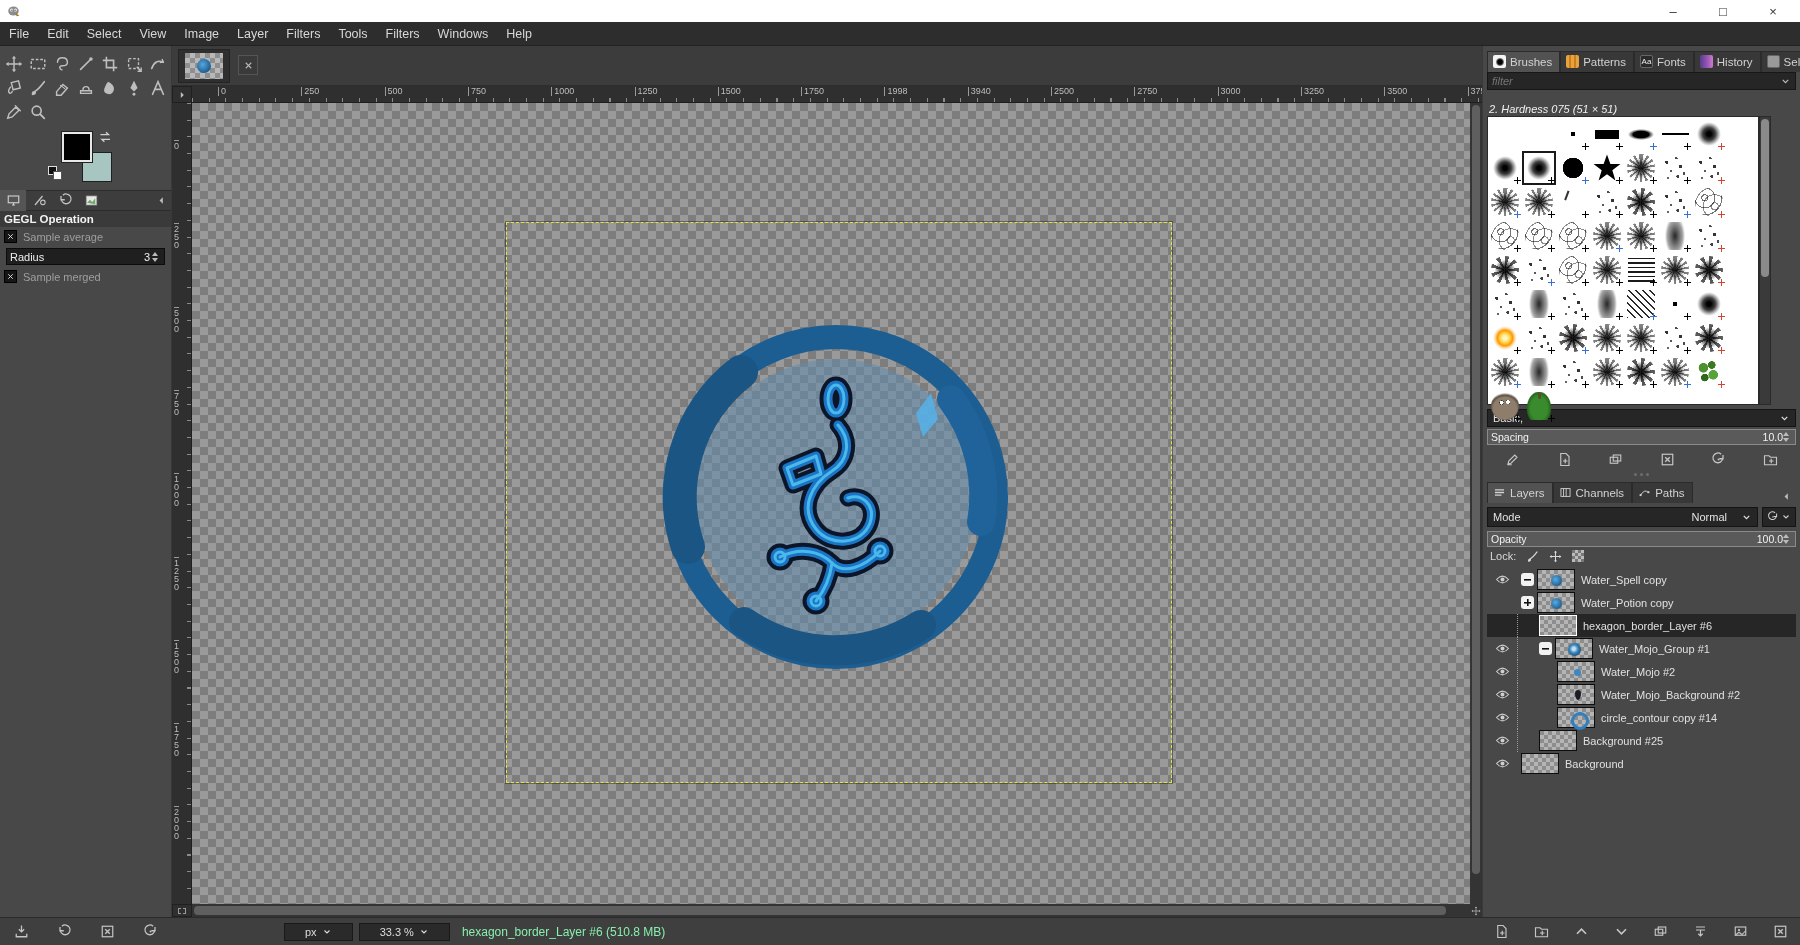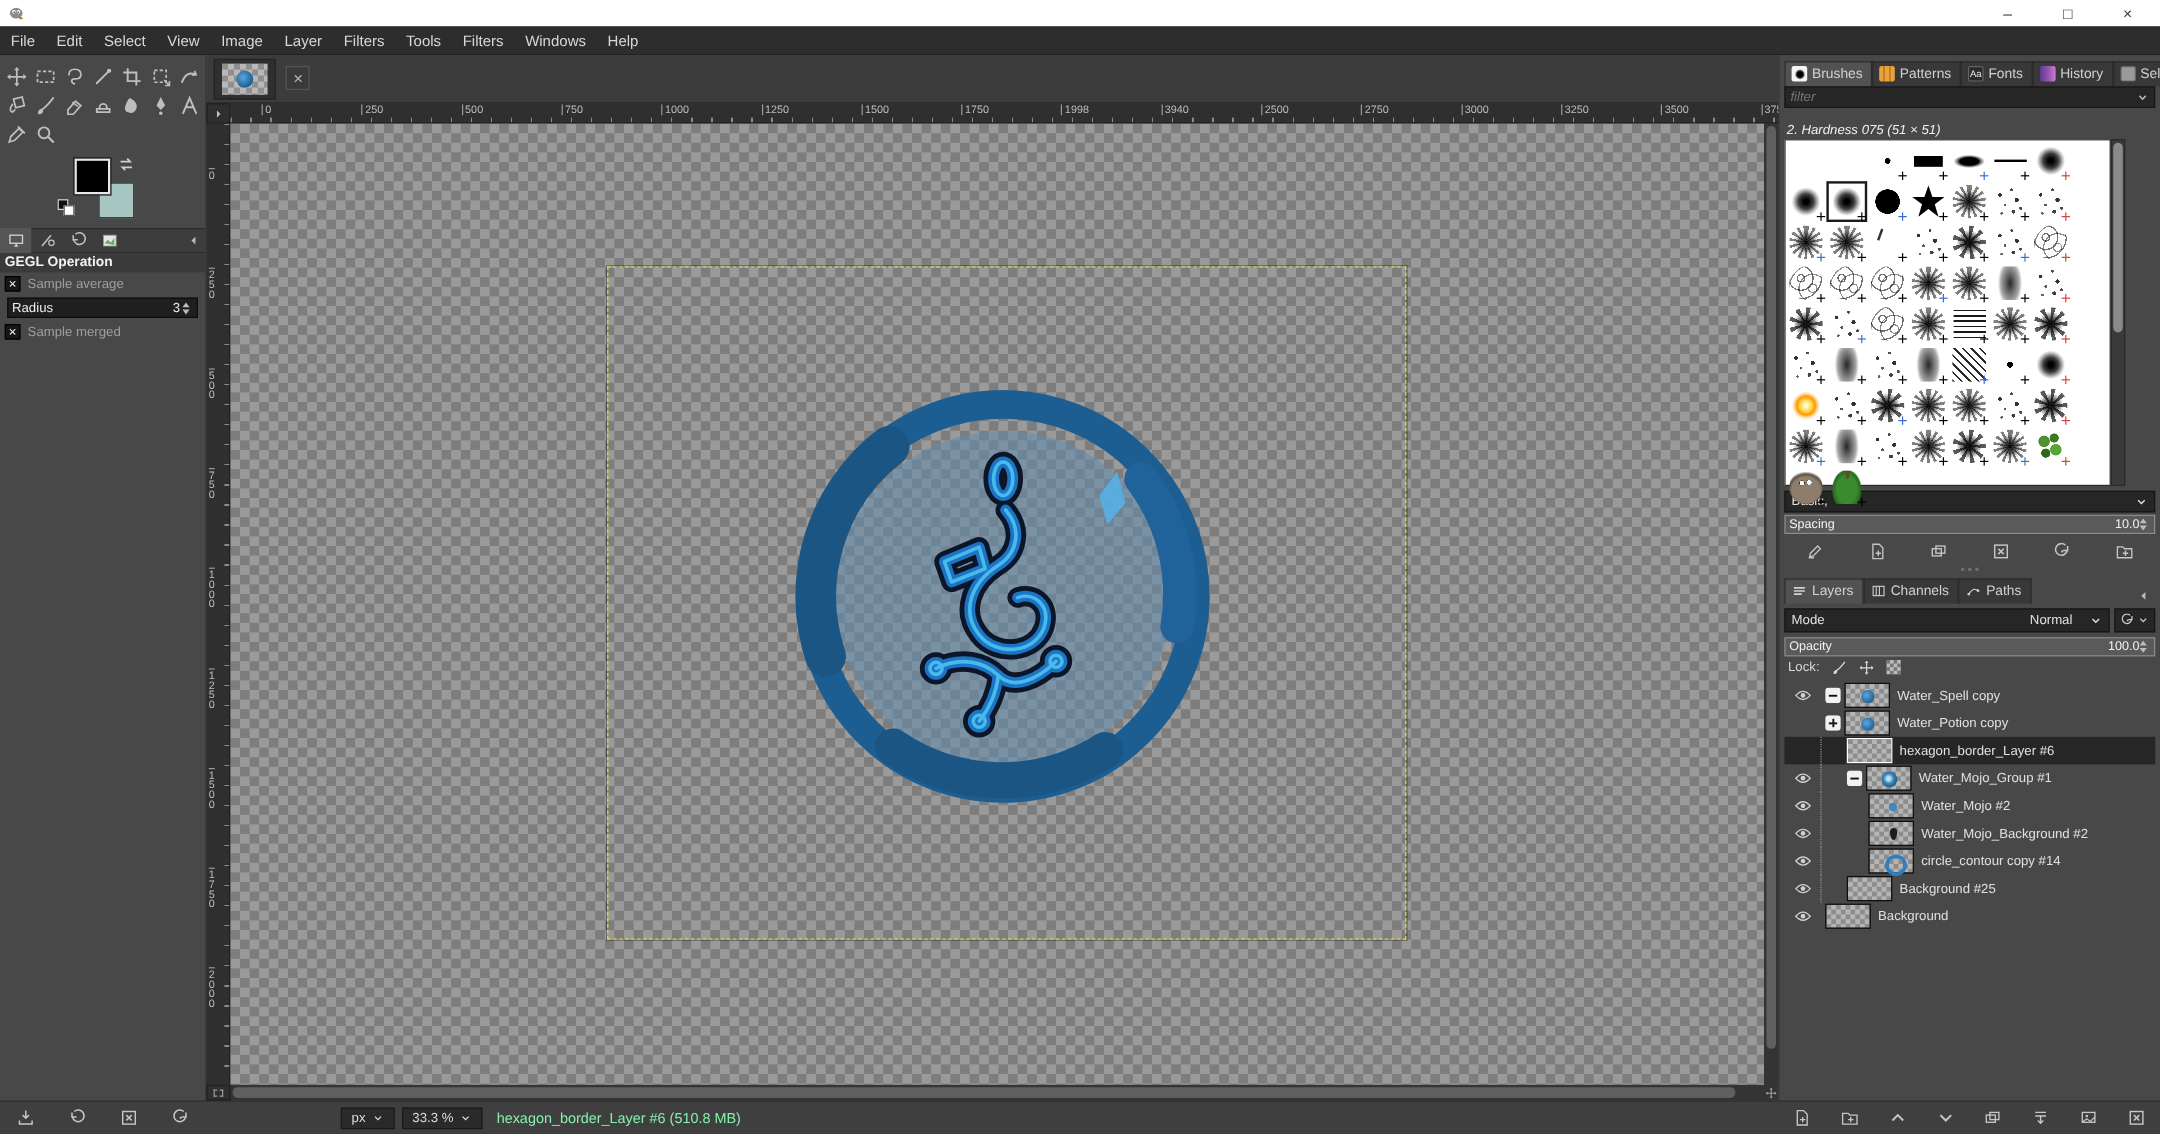--- a/index.html
+++ b/index.html
@@ -216,21 +216,21 @@
   .lthumb.bluering::after { content:""; position:absolute; left:13px; top:4px; width:12px; height:12px;
     border-radius:50%; border:3px solid #2f7fc1; }
   .treepad { border-left:1px dotted #9a9a9a; align-self:stretch; margin-right:4px; }
 
   
   .bottombar { height:28px; background:#3f3f3f; border-top:1px solid #2a2a2a; display:flex;
     align-items:center; font-size:12px; }
   .bbleft { width:172px; display:flex; justify-content:space-around; color:#c6c6c6; }
   .bbcenter { flex:1; display:flex; align-items:center; gap:6px; padding-left:112px; color:#d6d6d6; }
   .unitsel, .zoomsel { display:flex; align-items:center; gap:5px; background:#2a2a2a; border:1px solid #191919;
-    padding:2px 8px; font-size:11px; color:#ddd; }
+    padding:2px 20px; font-size:11px; color:#ddd; }
   .statusmsg { margin-left:6px; font-size:12px; color:#86efac; }
   .bbright { width:318px; display:flex; justify-content:space-around; color:#c6c6c6; }
   svg.ic { display:block; }
 </style>
 </head>
 <body>
 
 <svg width="0" height="0" style="position:absolute">
   <defs>
     <g id="sty" fill="none" stroke="currentColor" stroke-width="1.6" stroke-linecap="round" stroke-linejoin="round"></g>

